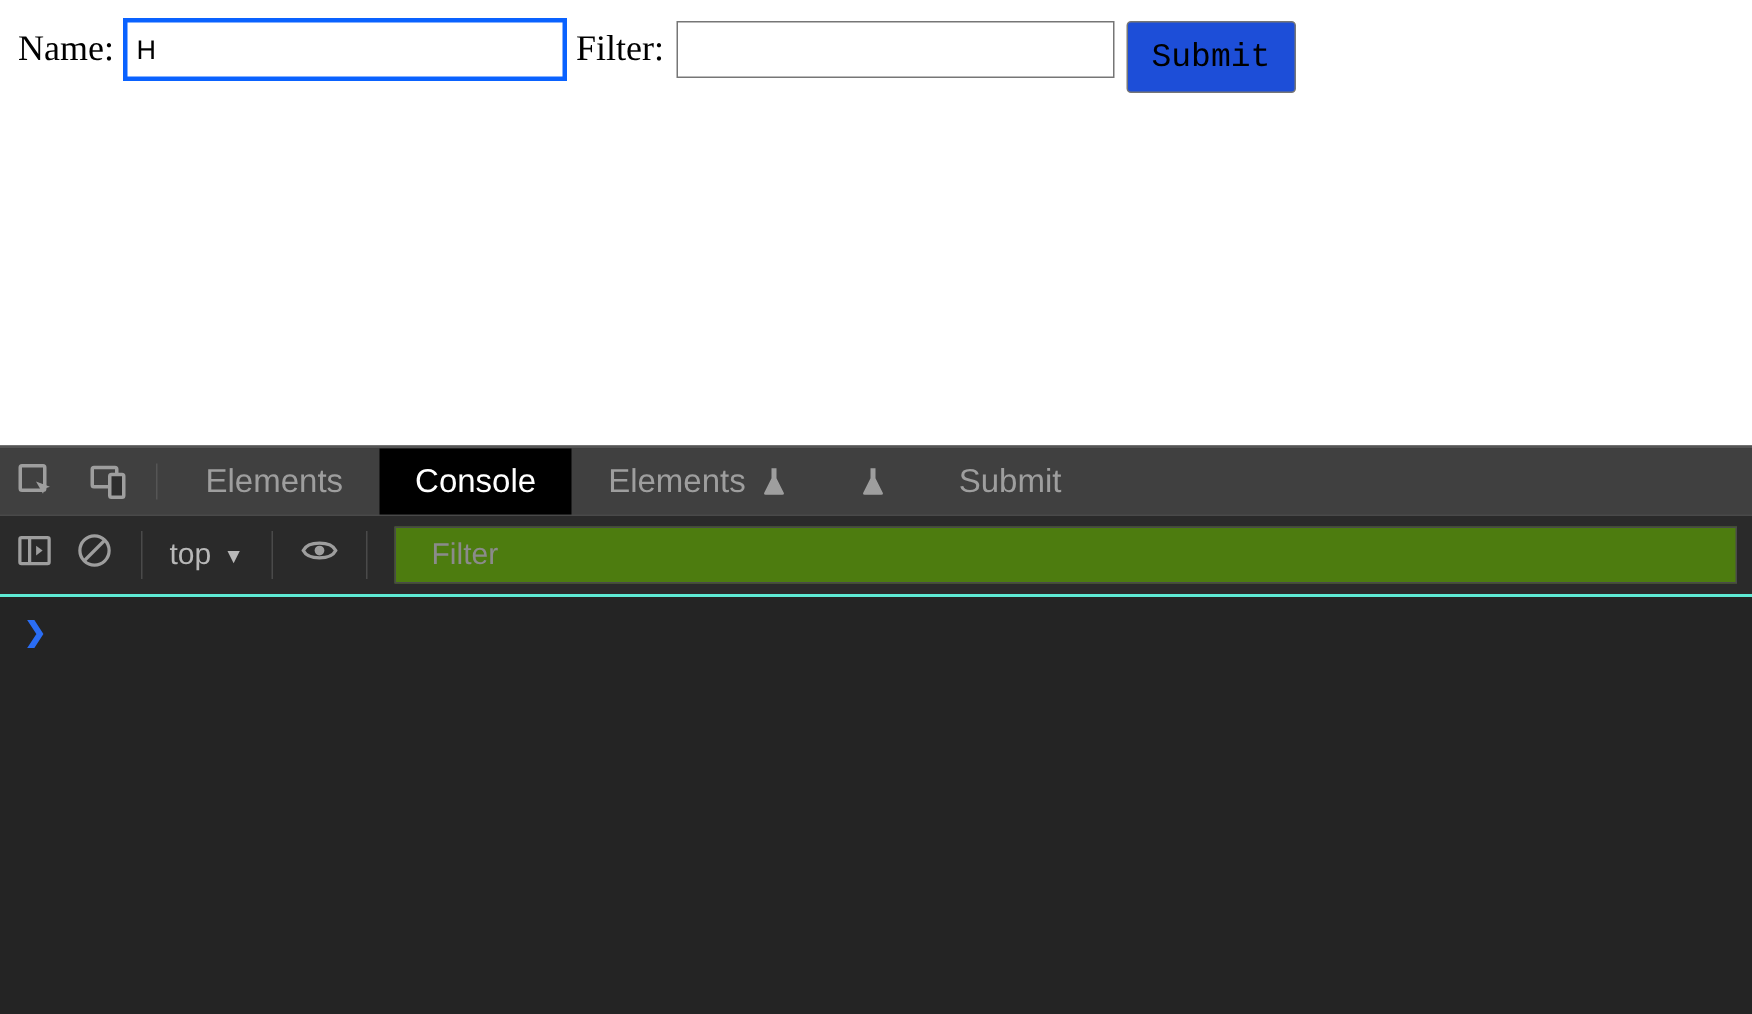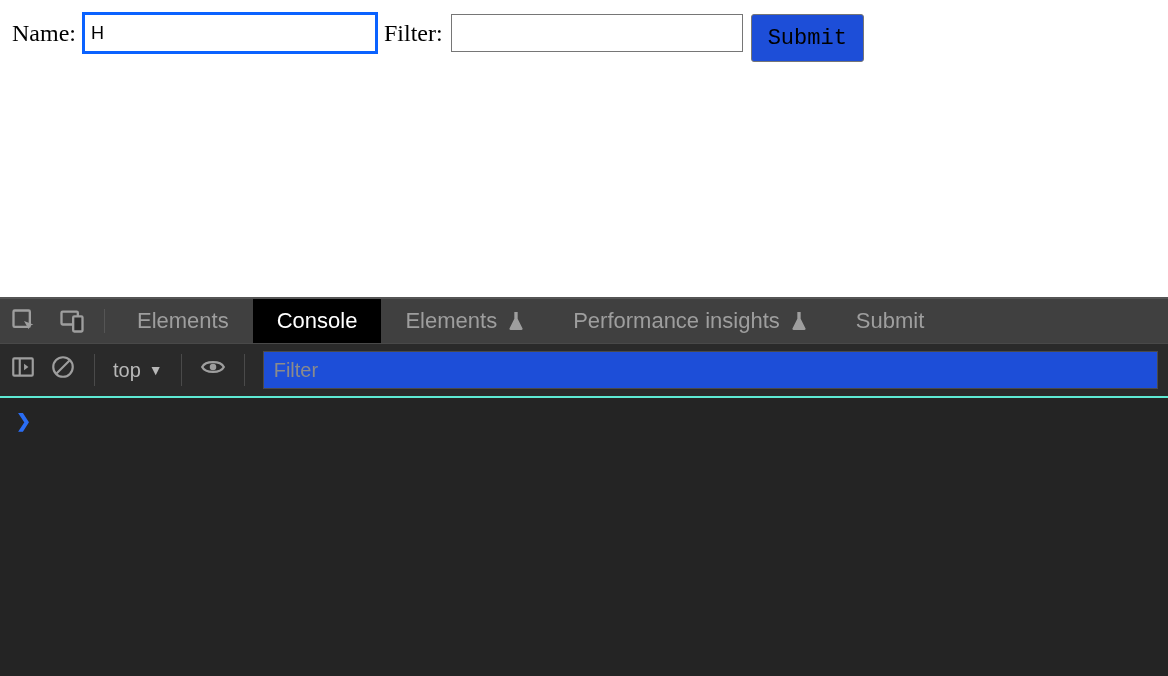--- a/index.html
+++ b/index.html
@@ -112,25 +112,25 @@
       color: #b8b8b8;
       font-size: 20px;
       cursor: pointer;
     }
     .context-picker .tri {
       font-size: 14px;
     }
     .filter-input {
       flex: 1 1 auto;
       height: 38px;
-      background: #1d4ed8;
+      background: #4d7c0f;
       border: 1px solid #4a4a4a;
       color: #cfcfcf;
       font-size: 20px;
-      padding: 0 10px;
+      padding: 0 24px;
     }
     .filter-input::placeholder { color: #8b8b8b; }
     
     .dt-body {
       flex: 1 1 auto;
       background: #242424;
       padding: 14px 16px;
       display: flex;
       align-items: flex-start;
     }
@@ -183,21 +183,20 @@
     <div class="dt-tab active">
       <span>Console</span>
     </div>
     <div class="dt-tab">
       <span>Elements</span>
       <svg class="flask-icon" width="18" height="20" viewBox="0 0 16 18">
         <path d="M6 1 h4 M6.5 1 v6 L2 16 a1 1 0 0 0 1 1 h10 a1 1 0 0 0 1 -1 L9.5 7 V1" fill="#9e9e9e"></path>
       </svg>
     </div>
     <div class="dt-tab">
-      <span>Performance insights</span>
       <svg class="flask-icon" width="18" height="20" viewBox="0 0 16 18">
         <path d="M6 1 h4 M6.5 1 v6 L2 16 a1 1 0 0 0 1 1 h10 a1 1 0 0 0 1 -1 L9.5 7 V1" fill="#9e9e9e"></path>
       </svg>
     </div>
     <div class="dt-tab">
       <span>Submit</span>
     </div>
   </div>
 
   <div class="dt-toolbar">

